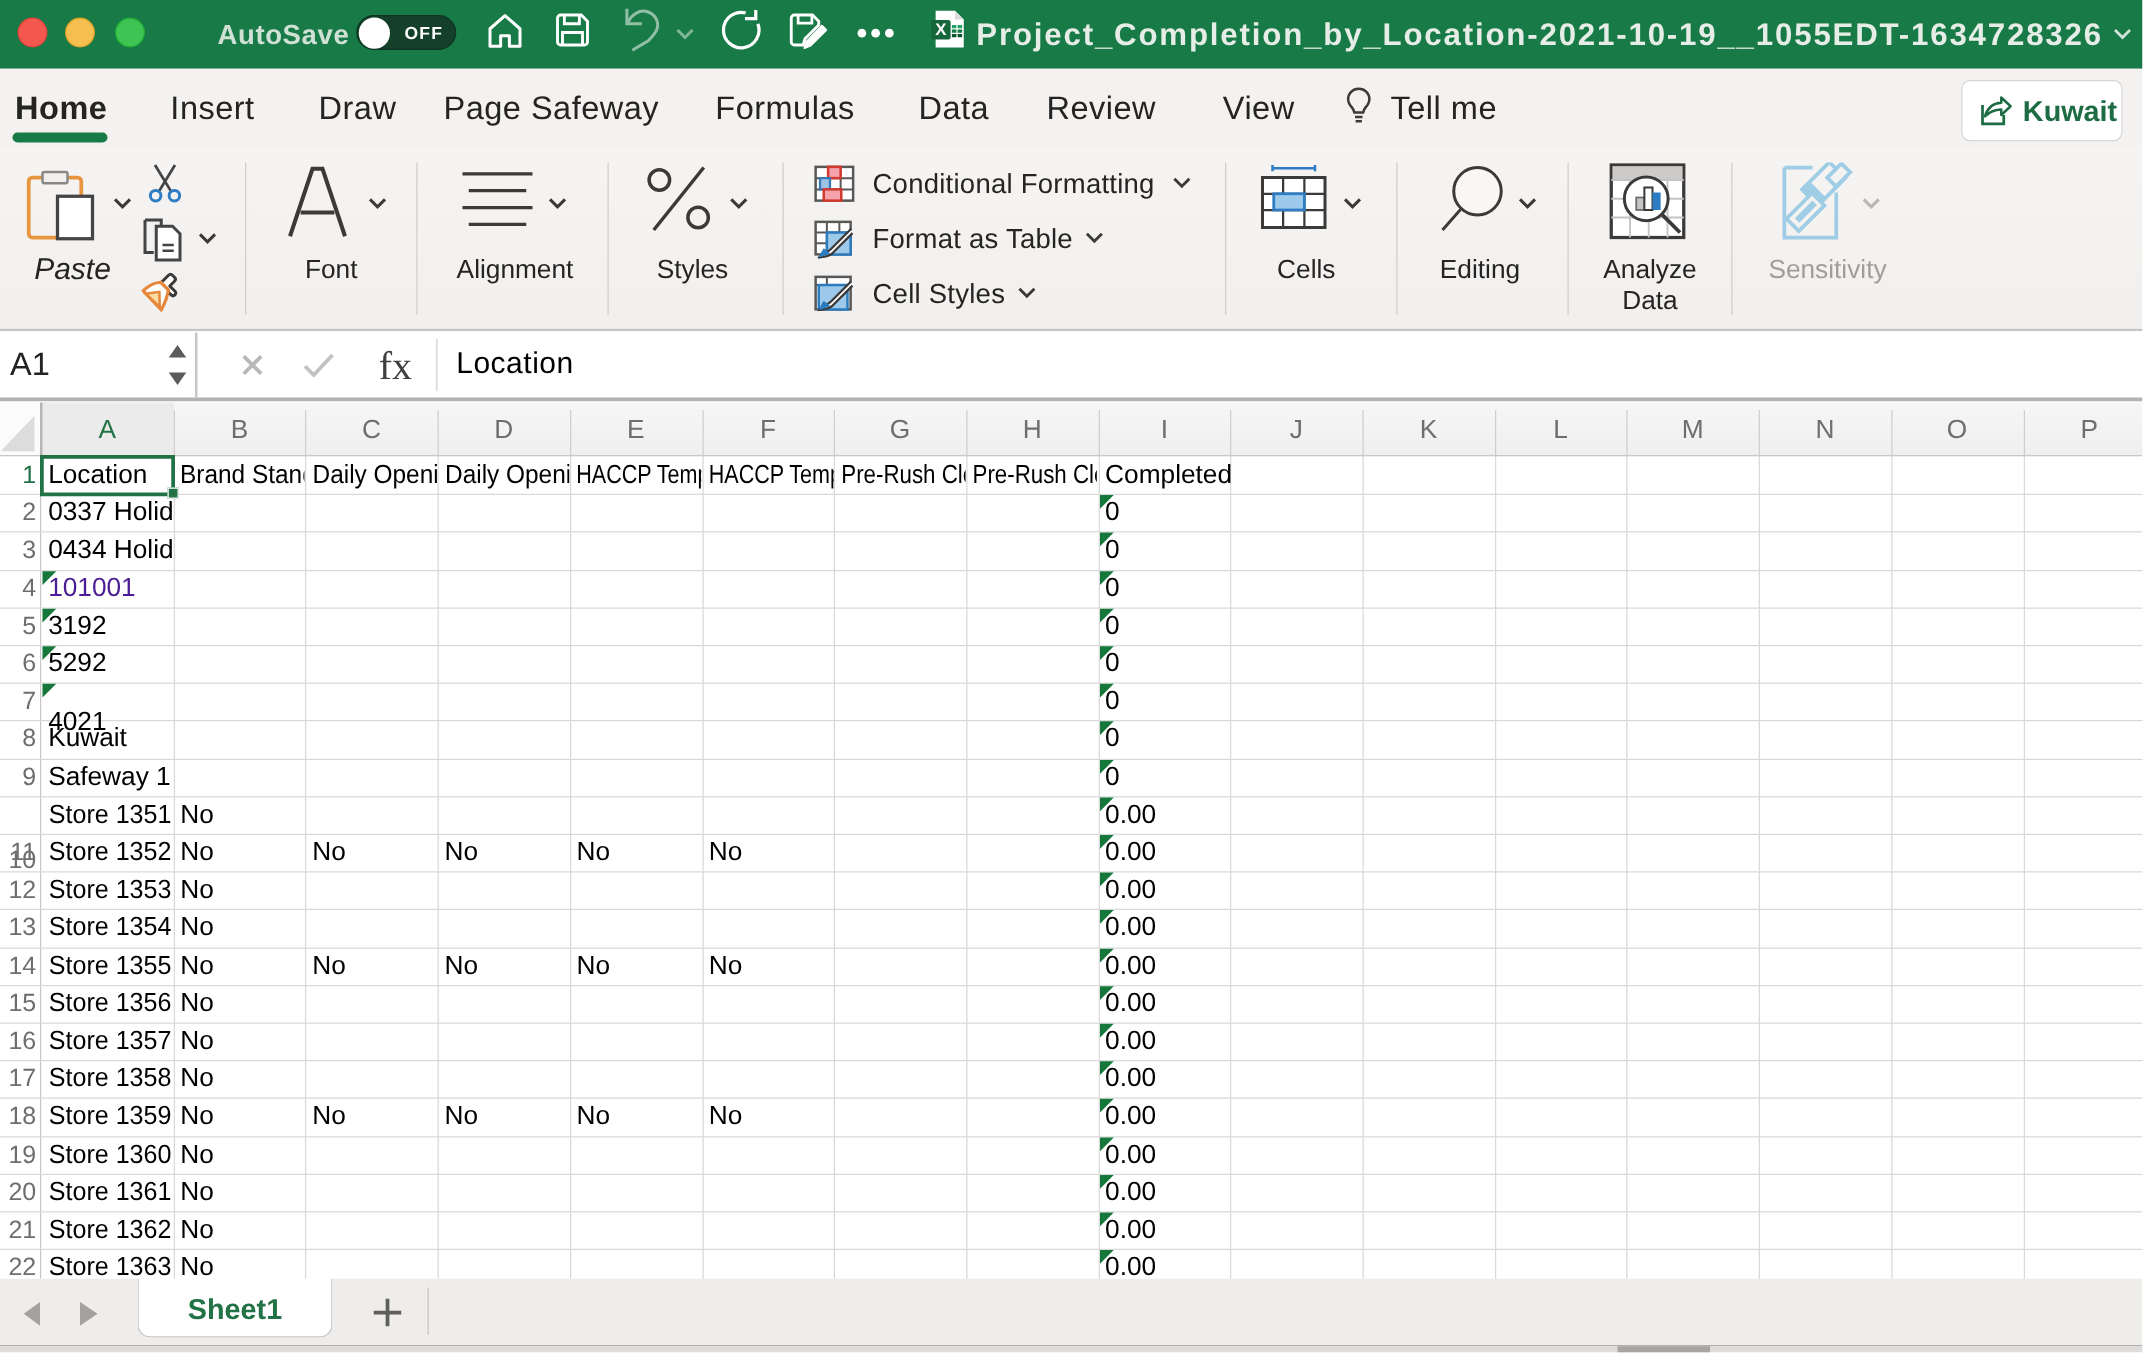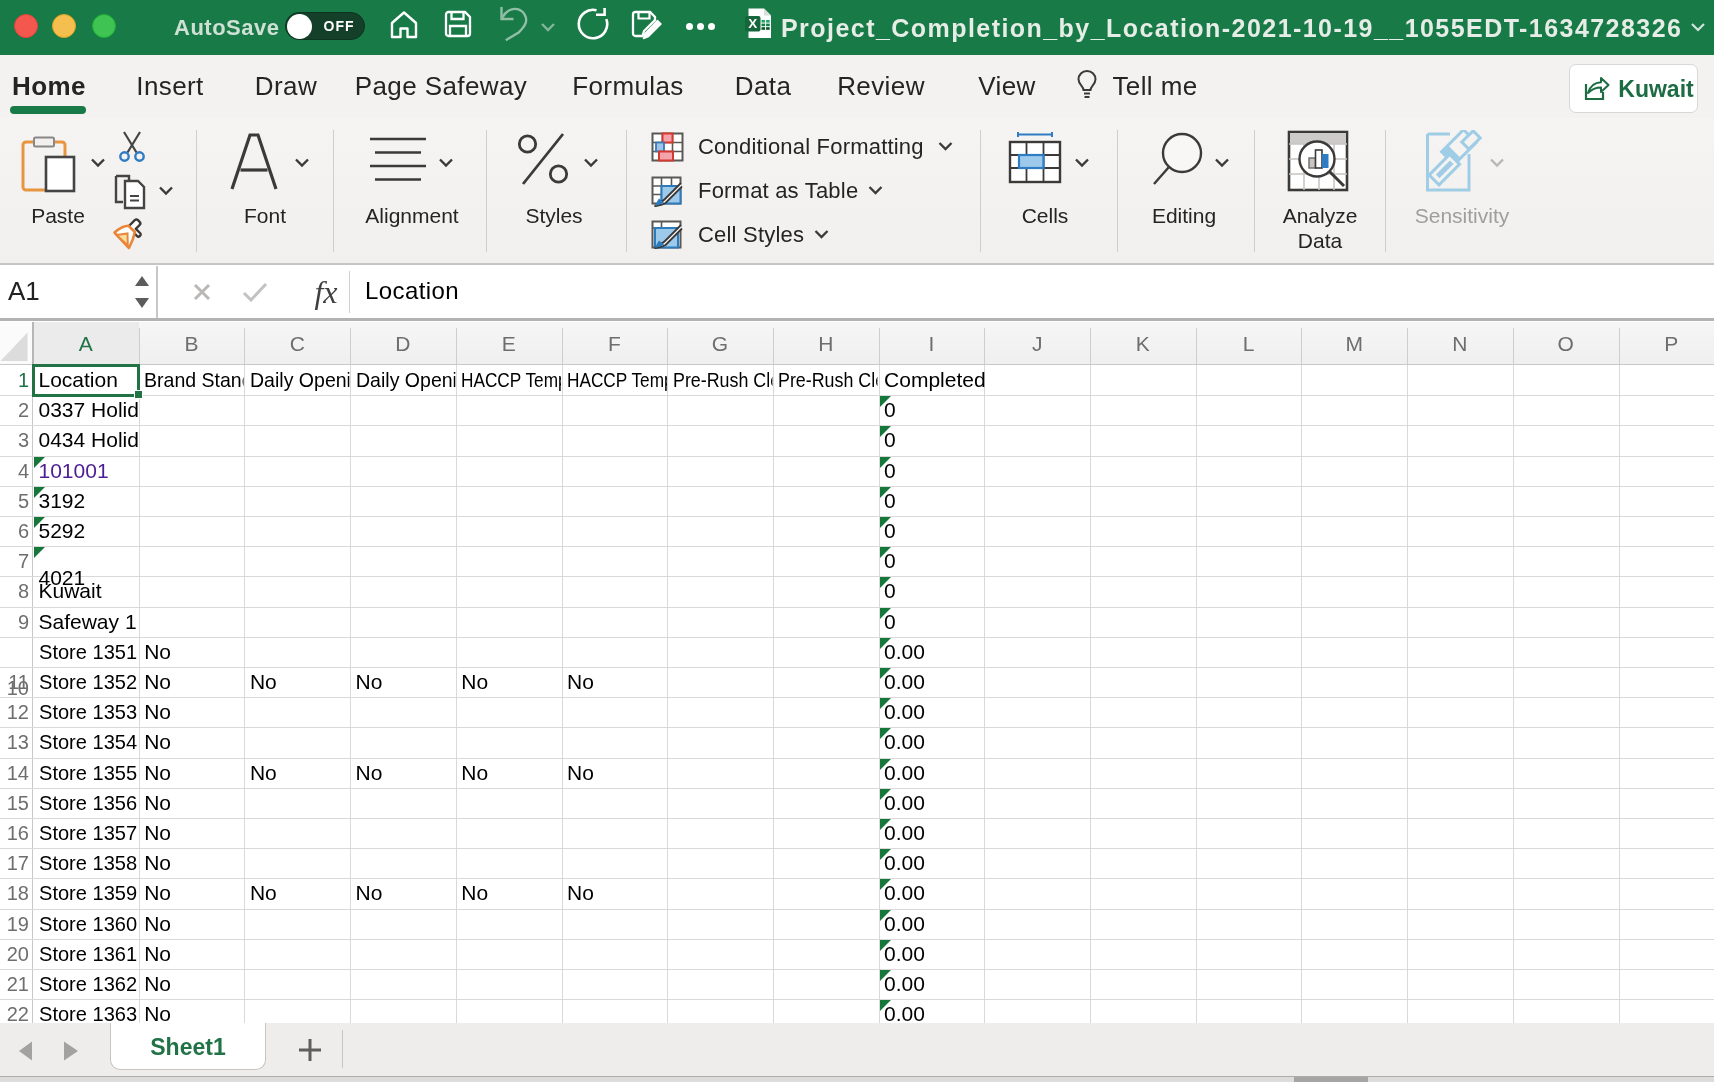--- a/index.html
+++ b/index.html
@@ -89,21 +89,21 @@
 <div class="abs" style="left:1254px;top:130px;width:1px;height:122px;background:#cfcecd;"></div>
 <div class="abs" style="left:1385px;top:130px;width:1px;height:122px;background:#cfcecd;"></div>
 <svg class="abs" style="left:20px;top:135px;" width="62" height="62" viewBox="0 0 62 62">
 <rect x="3" y="7" width="42" height="48" rx="3" fill="none" stroke="#e8953f" stroke-width="3"></rect>
 <rect x="14" y="2.5" width="20" height="9" rx="1.5" fill="#f1f0ef" stroke="#8a8886" stroke-width="2"></rect>
 <rect x="26" y="22" width="28" height="34" fill="#fff" stroke="#444" stroke-width="2.6"></rect>
   </svg>
 <svg class="abs" style="left:88px;top:156px;" width="20" height="14" viewBox="0 0 20 14">
 <path d="M4 3.5 L10 9.5 L16 3.5" fill="none" stroke="#3b3a39" stroke-width="2.4"></path>
   </svg>
-<div class="abs" style="left:16px;top:203px;width:84px;height:26px;line-height:26px;font-size:21px;color:#252423;text-align:center;">Paste</div>
+<div class="abs" style="left:16px;top:203px;width:84px;height:26px;line-height:26px;font-size:24px;color:#252423;text-align:center;font-style:italic;">Paste</div>
 <svg class="abs" style="left:116px;top:130px;" width="32" height="34" viewBox="0 0 32 34">
 <path d="M8 2 L20.5 22.5 M24 2 L11.5 22.5" stroke="#444" stroke-width="2.2" fill="none"></path>
 <circle cx="8.5" cy="26.5" r="4.2" fill="none" stroke="#2e7cc3" stroke-width="2.4"></circle>
 <circle cx="23.5" cy="26.5" r="4.2" fill="none" stroke="#2e7cc3" stroke-width="2.4"></circle>
   </svg>
 <svg class="abs" style="left:112px;top:172px;" width="40" height="40" viewBox="0 0 40 40">
 <path d="M4 4 L17 4 L17 9 M4 4 L4 30 L11 30" fill="none" stroke="#444" stroke-width="2.4"></path>
 <path d="M13 9 L26 9 L32 15 L32 36 L13 36 Z" fill="#fff" stroke="#444" stroke-width="2.4"></path>
 <path d="M18 24 L27 24 M18 28.5 L27 28.5" stroke="#444" stroke-width="2"></path>
   </svg>
@@ -228,21 +228,21 @@
 <path d="M10 2 L17 12 L3 12 Z" fill="#5c5c5c"></path>
 <path d="M10 34 L17 24 L3 24 Z" fill="#5c5c5c"></path>
   </svg>
 <div class="abs" style="left:156px;top:266px;width:2px;height:52px;background:#c8c7c6;"></div>
 <svg class="abs" style="left:192px;top:282px;" width="20" height="20" viewBox="0 0 20 20">
 <path d="M3 3 L17 17 M17 3 L3 17" stroke="#b9b8b7" stroke-width="3"></path>
   </svg>
 <svg class="abs" style="left:242px;top:282px;" width="26" height="20" viewBox="0 0 26 20">
 <path d="M2 11 L9 18 L24 2" stroke="#c3c2c1" stroke-width="3" fill="none"></path>
   </svg>
-<div class="abs" style="left:303px;top:272px;width:46px;height:40px;line-height:40px;font-family:Liberation Serif,serif;font-style:italic;font-size:32px;color:#3f3f3f;text-align:center;">fx</div>
+<div class="abs" style="left:303px;top:272px;width:46px;height:40px;line-height:40px;font-family:Liberation Serif,serif;font-size:32px;color:#3f3f3f;">fx</div>
 <div class="abs" style="left:349px;top:271px;width:1px;height:42px;background:#d0cfce;"></div>
 <div class="abs" style="left:365px;top:277px;width:400px;height:28px;line-height:28px;font-size:24px;color:#000;letter-spacing:0.4px;">Location</div>
 <div class="abs" style="left:0;top:322.0px;width:1714px;height:701.0px;background:#fff;"></div>
 <div class="abs" style="left:0;top:322.0px;width:1714px;height:43px;background:linear-gradient(#f7f6f6,#f0efef);"></div>
 <div class="abs" style="left:33.0px;top:322.0px;width:105.7px;height:43px;background:#ecebeb;"></div>
 <div class="abs" style="left:0;top:322.0px;width:33px;height:43px;background:#fbfbfb;"></div>
 <svg class="abs" style="left:0px;top:322.0px;" width="33" height="43" viewBox="0 0 33 43">
 <path d="M27.5 10.5 L27.5 39 L0.5 39 Z" fill="#dcdcdc"></path>
   </svg>
 <div class="abs" style="left:32px;top:322.0px;width:2px;height:43px;background:#b7b6b5;"></div>

